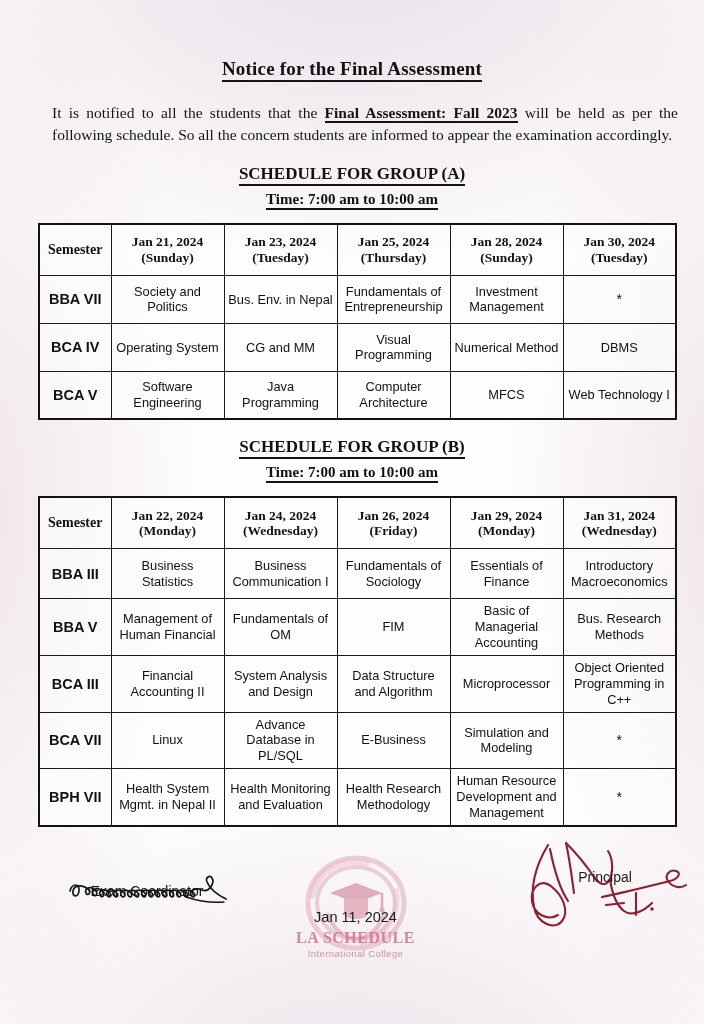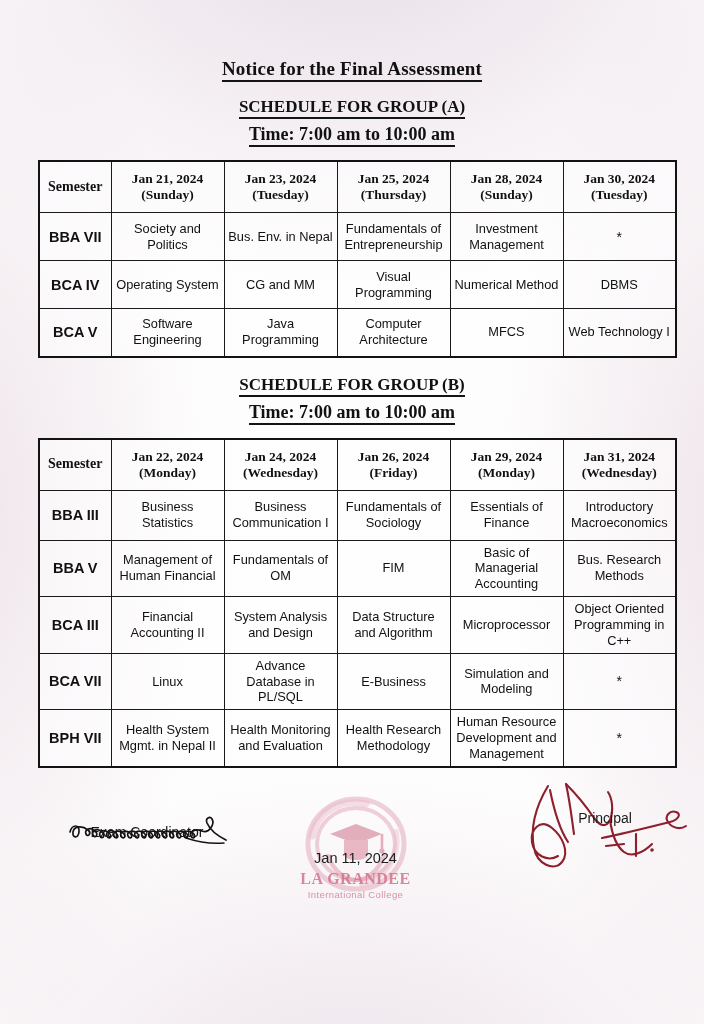--- a/index.html
+++ b/index.html
@@ -71,21 +71,21 @@
     font-weight: bold;
     font-size: 17px;
     margin: 17px 0 0 0;
   }
   .group-title span { border-bottom: 2px solid #141414; padding-bottom: 1px; }
 
   .time-line {
     text-align: center;
     font-family: "Liberation Serif", serif;
     font-weight: bold;
-    font-size: 18px;
+    font-size: 15px;
     margin: 7px 0 8px 0;
   }
   .time-line span { border-bottom: 2px solid #141414; padding-bottom: 1px; }
 
   
   .sched-wrap { padding: 7px 28px 0 38px; }
   table.sched {
     width: 638px;
     border-collapse: collapse;
     table-layout: fixed;
@@ -217,20 +217,21 @@
 </style>
 </head>
 <body>
 
 <div class="paper"></div>
 
 <div class="content">
 
   <h1 class="doc-title"><span>Notice for the Final Assessment</span></h1>
 
+  <p class="intro"><span>It is notified to all the students that the </span><span class="emph">Final Assessment: Fall 2023</span><span> will be held as per the following schedule. So all the concern students are informed to appear the examination accordingly.</span></p>
 
   <div class="group-title"><span>SCHEDULE FOR GROUP (A)</span></div>
   <div class="time-line"><span>Time:  7:00 am to 10:00 am</span></div>
 
   <div class="sched-wrap">
     <table class="sched" id="table-a">
       <colgroup>
         <col class="c-sem">
           <col class="c-day">
           <col class="c-day">
@@ -380,21 +381,21 @@
           <path d="M44,48 L44,62 C44,70 68,70 68,62 L68,48" fill="#d6798f"></path>
           <path d="M82,42 L82,58" stroke="#c9657f" stroke-width="2.6" fill="none"></path>
           <circle cx="82" cy="59" r="2.6" fill="#c9657f"></circle>
         </g>
         <g opacity="0.55" fill="none" stroke="#d6798f" stroke-width="4.5" stroke-linecap="round">
           <path d="M28,64 C34,80 46,88 56,88"></path>
           <path d="M84,64 C78,80 66,88 56,88"></path>
         </g>
       </svg>
       <div class="stamp-date">Jan 11, 2024</div>
-      <div class="stamp-name">LA GRANDEE</div>
+      <div class="stamp-name">LA SCHEDULE</div>
       <div class="stamp-sub">International College</div>
     </div>
 
     <div class="sig-block sig-princ">
       <svg class="ink-princ" viewBox="0 0 180 105">
         <g fill="none" stroke="#8e1f2e" stroke-width="2.1" stroke-linecap="round" stroke-linejoin="round">
           <path d="M38,10 C26,30 20,52 24,72 C27,88 44,96 52,86 C60,76 52,60 42,52
                    C30,42 20,54 22,66 C24,80 38,86 48,80"></path>
           <path d="M40,14 C44,34 50,54 58,66"></path>
           <path d="M56,8 C60,26 62,44 64,58"></path>

